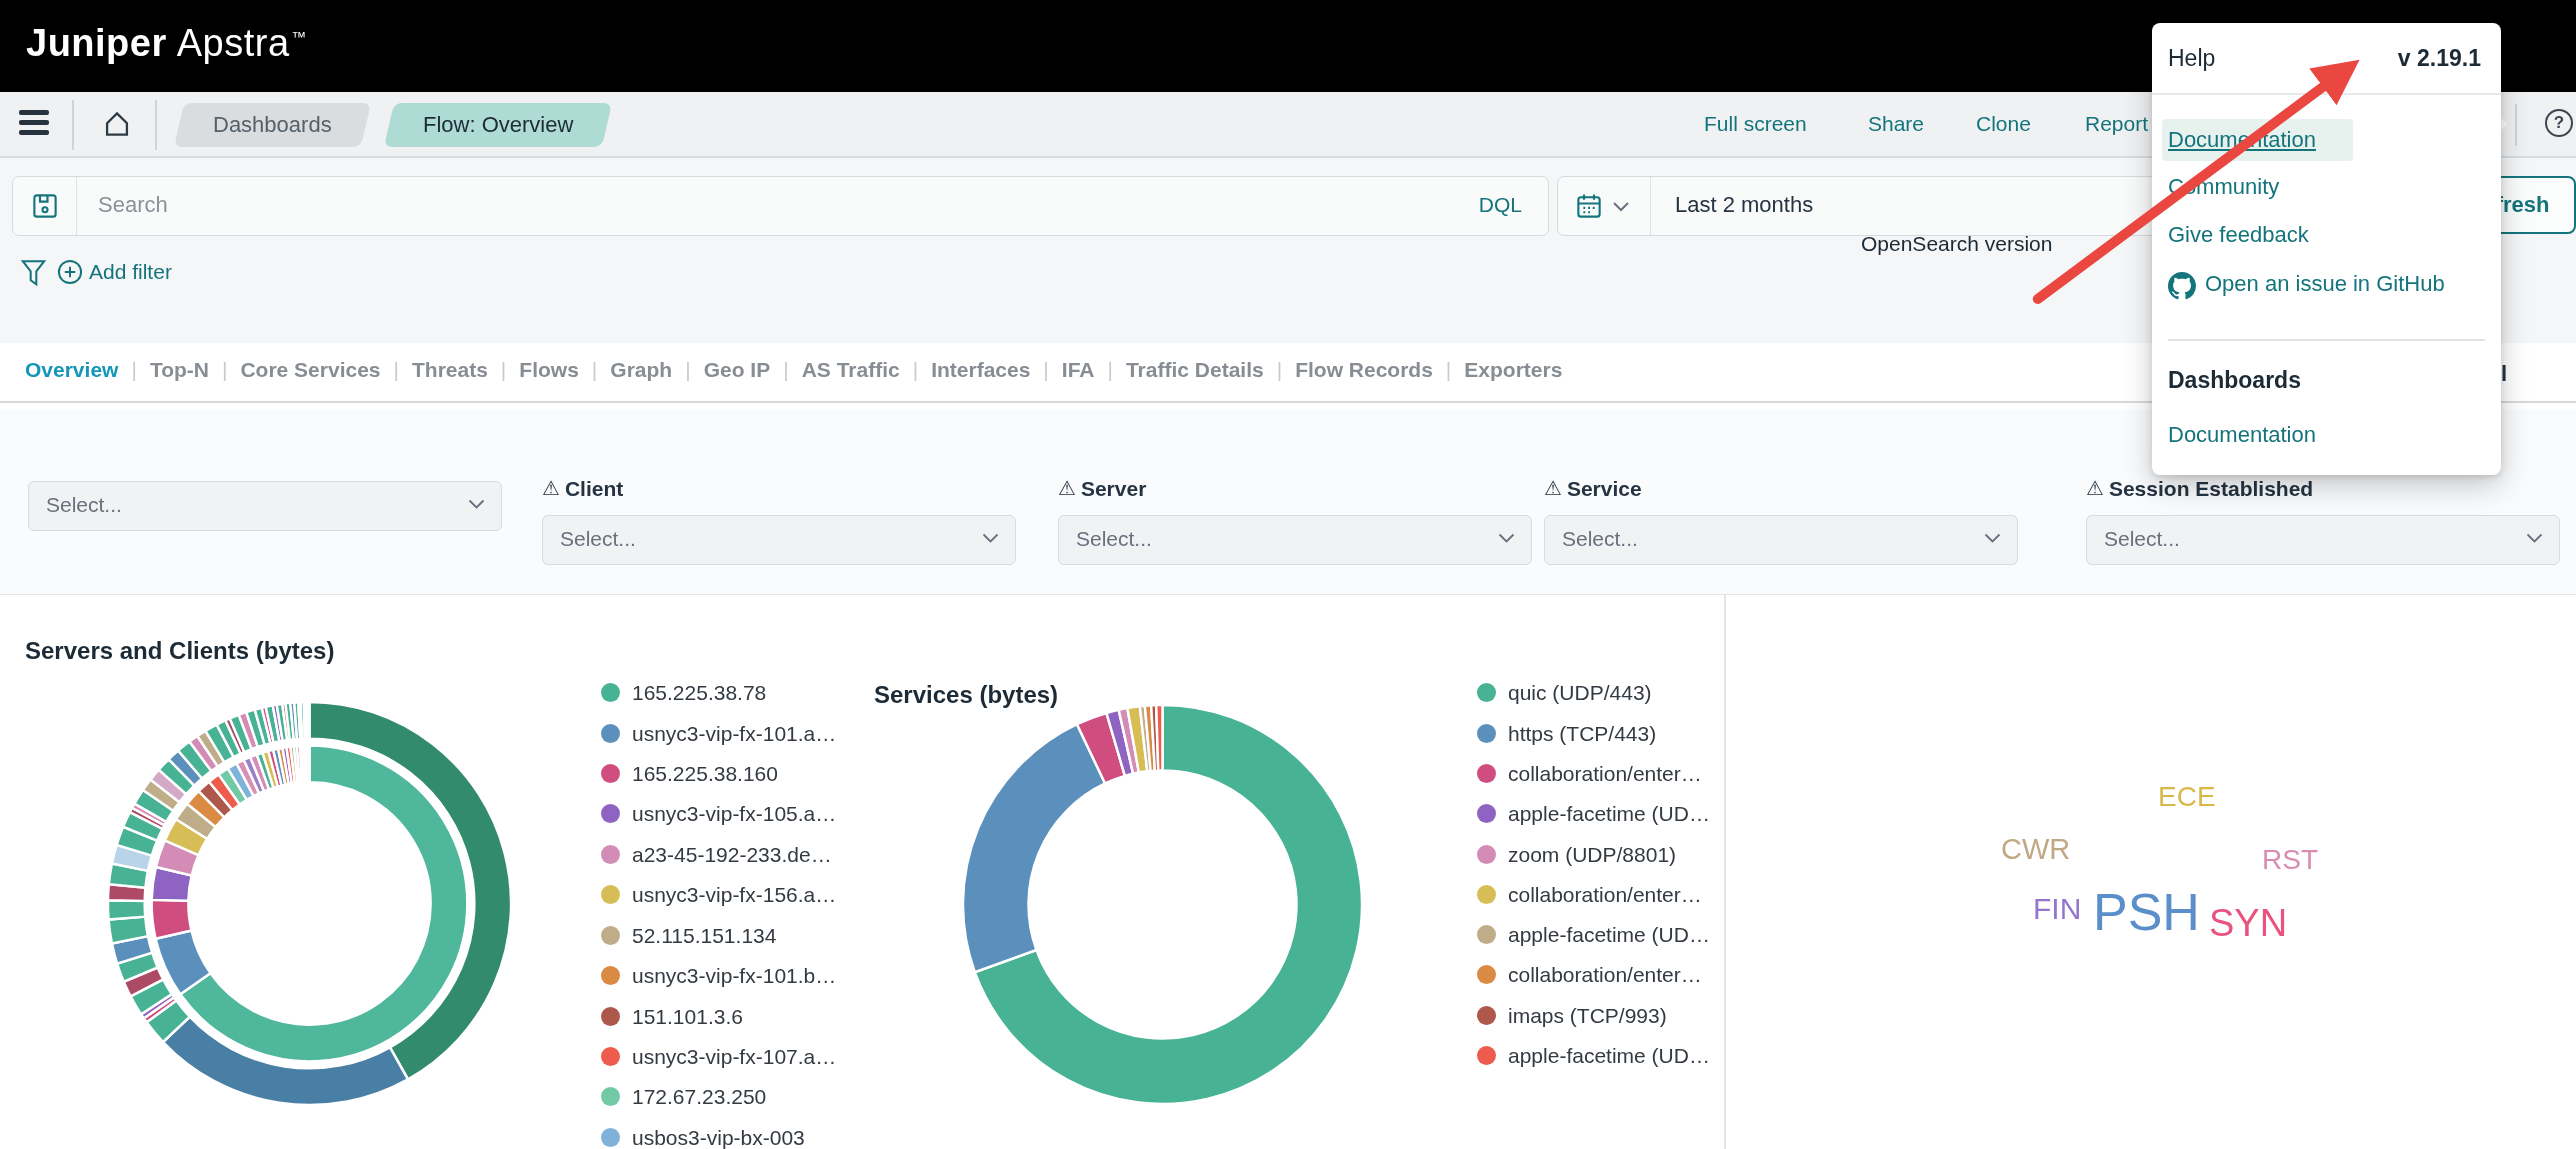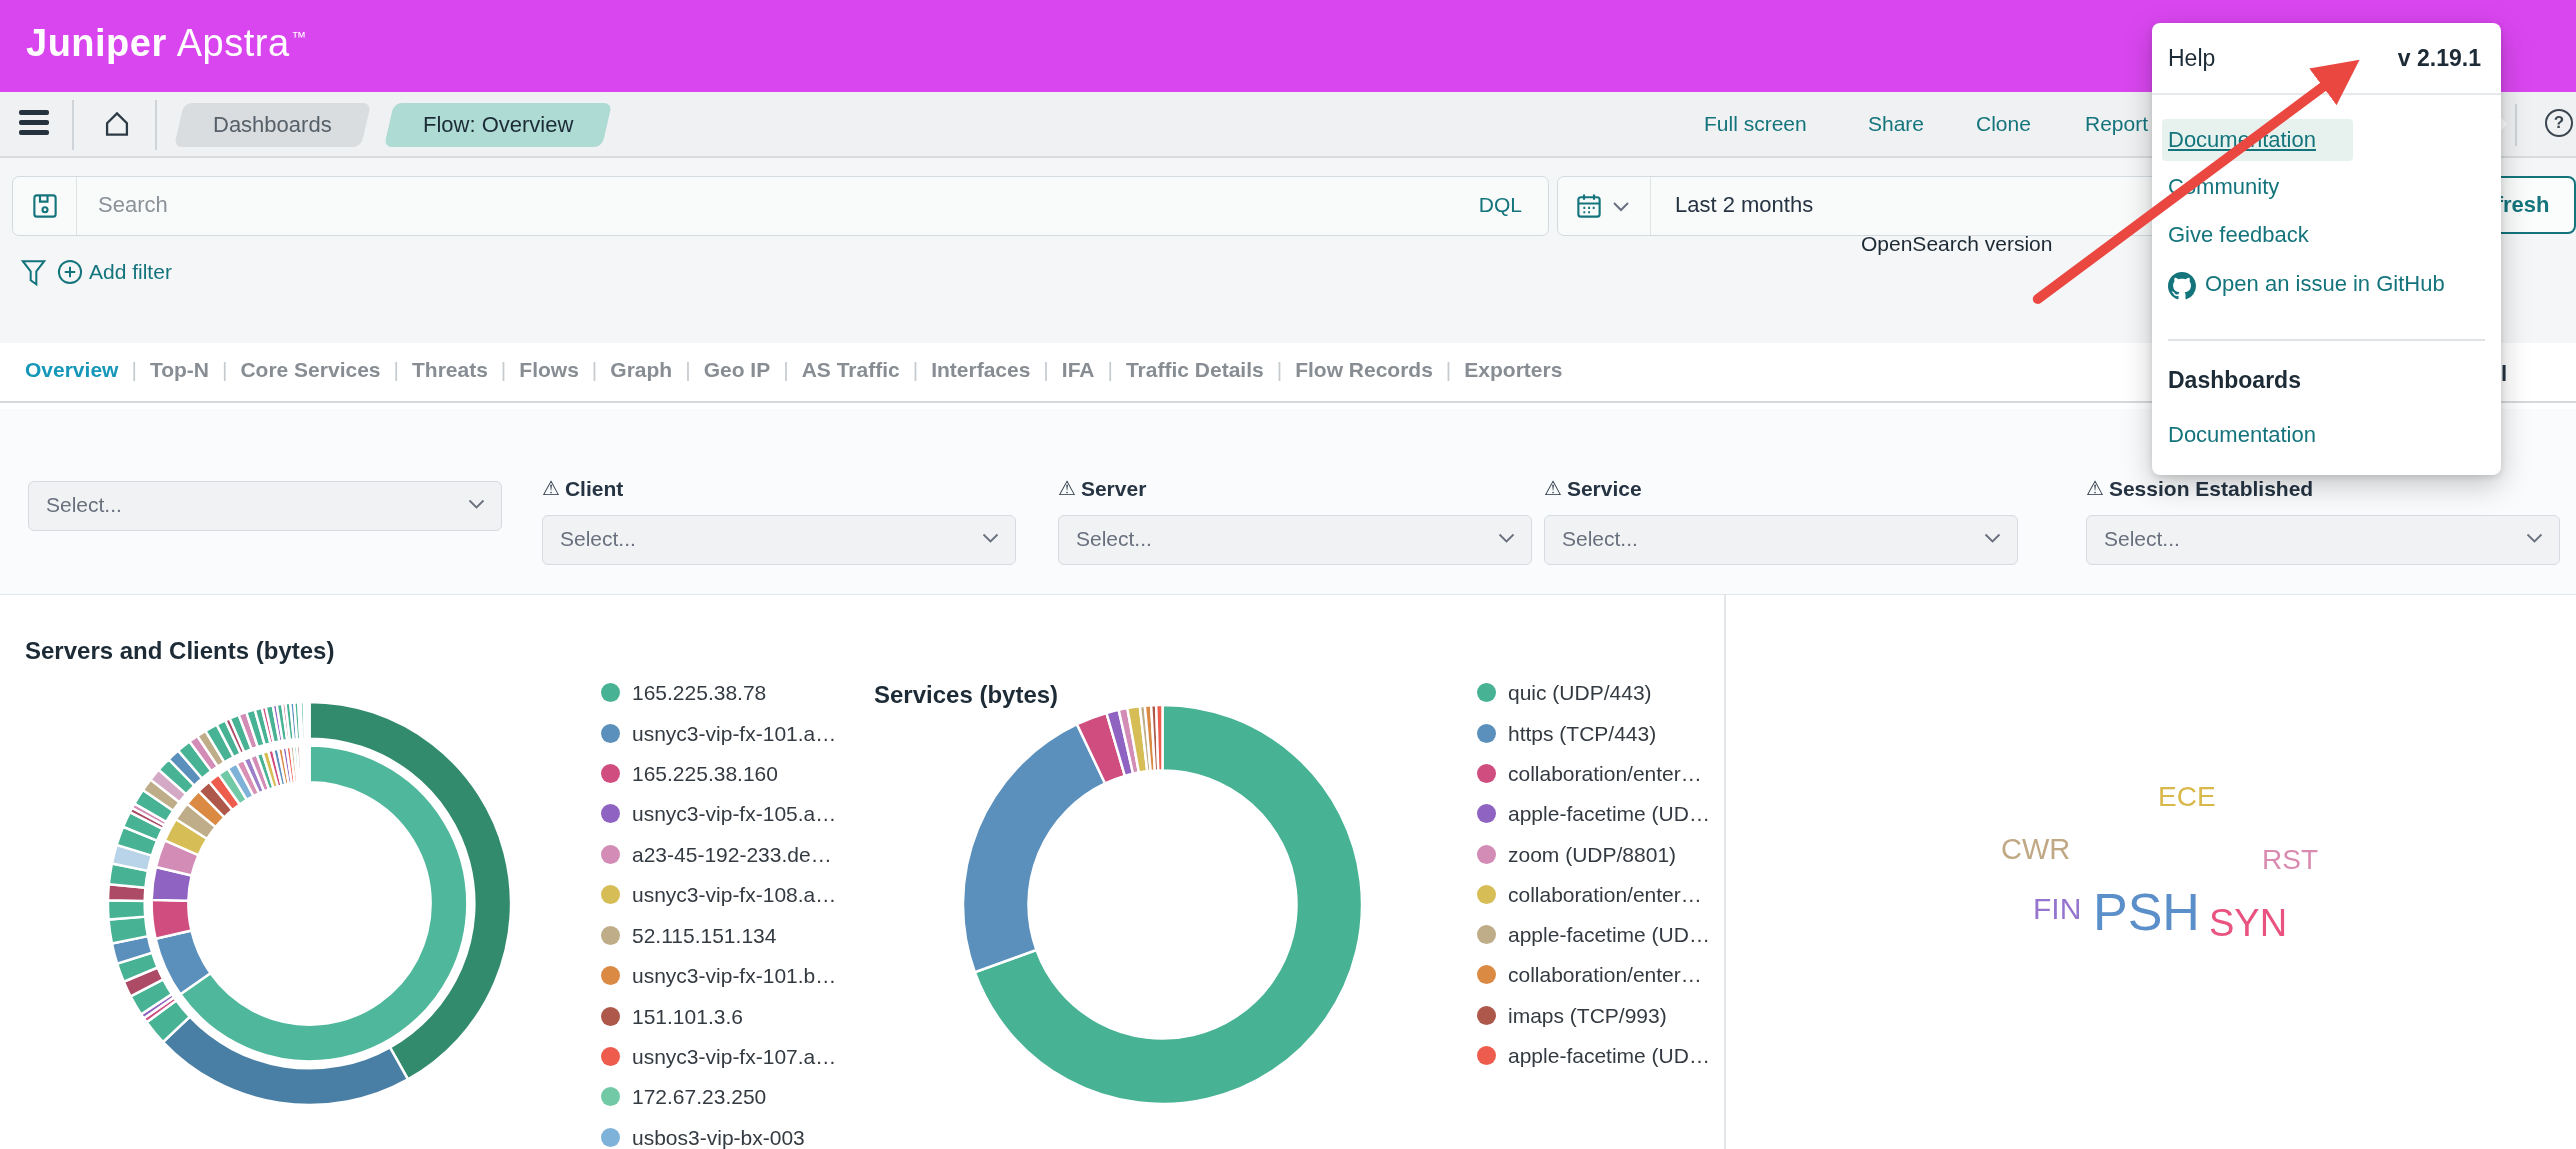--- a/index.html
+++ b/index.html
@@ -1,21 +1,21 @@
 <!DOCTYPE html>
 <html><head>
 <meta charset="utf-8">
 <style>
   * { margin:0; padding:0; box-sizing:border-box; }
   html,body { width:2576px; height:1150px; }
   body { position:relative; overflow:hidden; background:#ffffff;
          font-family:"Liberation Sans", sans-serif; color:#253342; }
 
   
-  .app-header { position:absolute; left:0; top:0; width:2576px; height:119px; background:#d946ef; }
+  .app-header { position:absolute; left:0; top:0; width:2576px; height:119px; background:#000000; }
   .brand { position:absolute; left:26px; top:22px; font-size:38px; color:#ffffff; letter-spacing:0.5px; }
   .brand .b { font-weight:700; }
   .brand .l { font-weight:300; margin-left:10px; }
   .brand .tm { font-size:15px; vertical-align:super; margin-left:2px; }
 
   
   .toolbar { position:absolute; left:0; top:92px; width:2576px; height:66px; background:#eff1f2; border-bottom:2px solid #d8dcdf; }
   .hamburger { position:absolute; left:19px; top:18px; width:30px; height:28px; cursor:pointer; }
   .hamburger i { display:block; height:4.5px; background:#26323d; border-radius:2px; margin-bottom:5.5px; }
   .tb-divider { position:absolute; top:8px; width:1.5px; height:50px; background:#cfd4d8; }
@@ -338,21 +338,21 @@
     <div class="legend-item" style="left: 601px; top: 802px;">
       <span class="dot" style="background: rgb(143, 99, 193);"></span>
       <span class="lbl">usnyc3-vip-fx-105.a…</span>
     </div>
     <div class="legend-item" style="left: 601px; top: 843px;">
       <span class="dot" style="background: rgb(210, 140, 181);"></span>
       <span class="lbl">a23-45-192-233.de…</span>
     </div>
     <div class="legend-item" style="left: 601px; top: 883px;">
       <span class="dot" style="background: rgb(214, 189, 85);"></span>
-      <span class="lbl">usnyc3-vip-fx-108.a…</span>
+      <span class="lbl">usnyc3-vip-fx-156.a…</span>
     </div>
     <div class="legend-item" style="left: 601px; top: 924px;">
       <span class="dot" style="background: rgb(191, 172, 136);"></span>
       <span class="lbl">52.115.151.134</span>
     </div>
     <div class="legend-item" style="left: 601px; top: 964px;">
       <span class="dot" style="background: rgb(219, 138, 68);"></span>
       <span class="lbl">usnyc3-vip-fx-101.b…</span>
     </div>
     <div class="legend-item" style="left: 601px; top: 1005px;">

